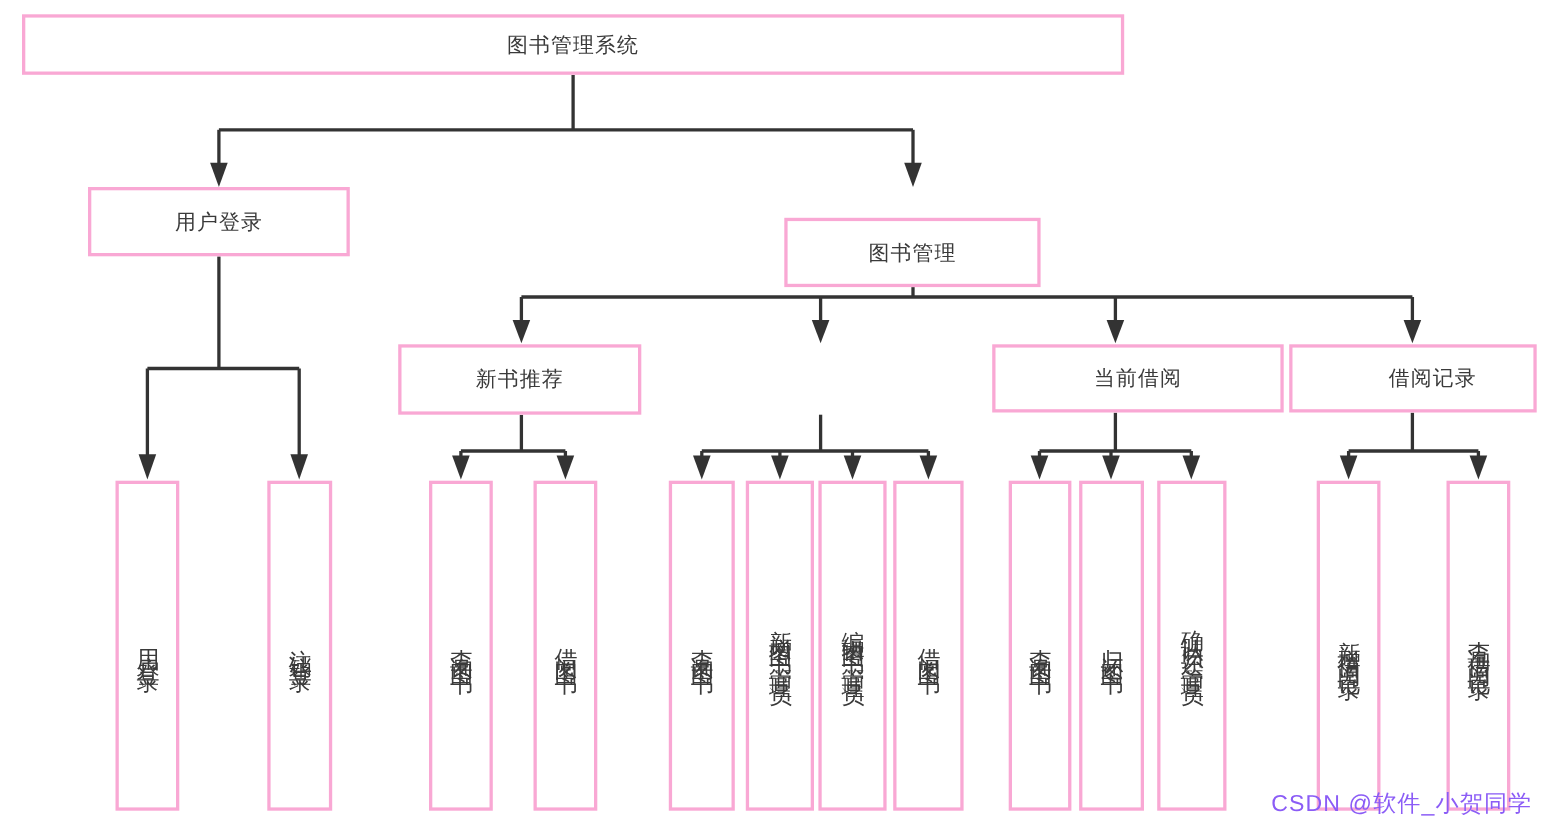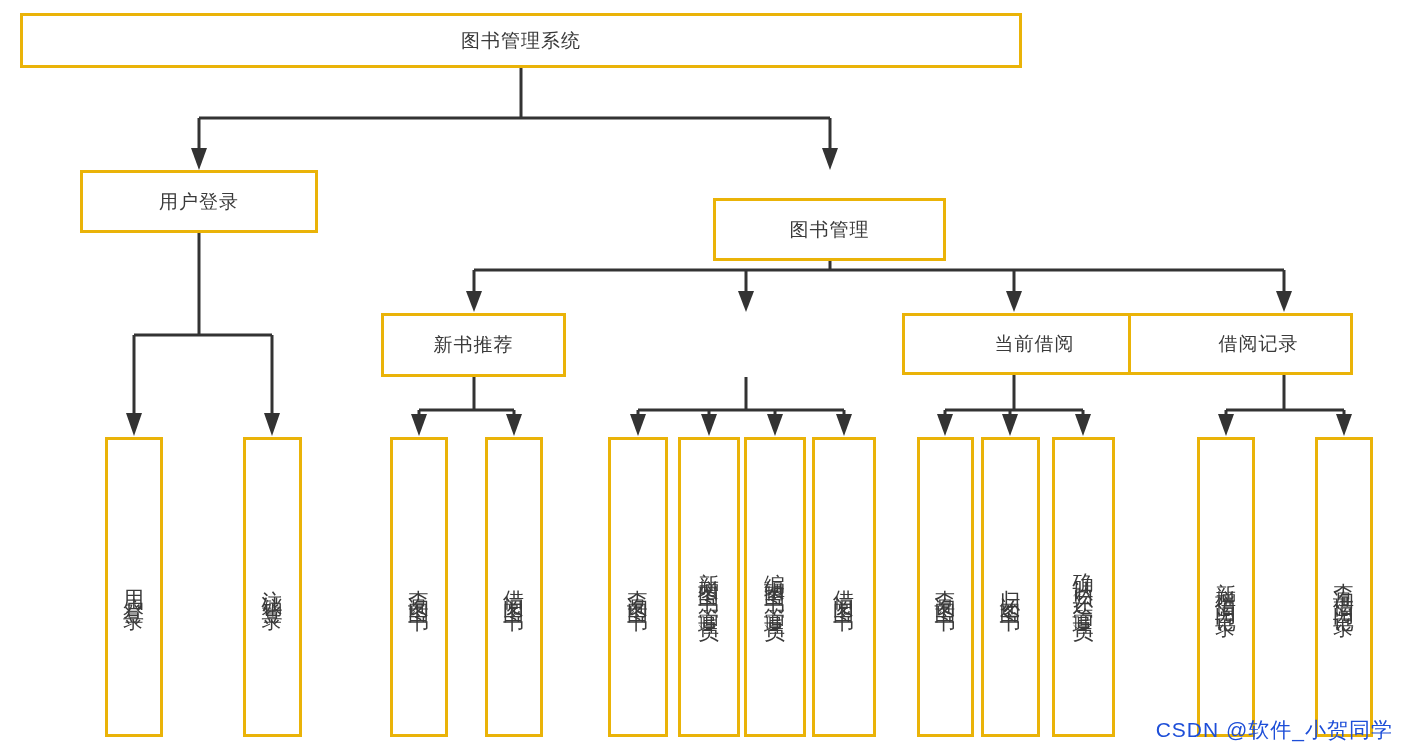--- a/index.html
+++ b/index.html
@@ -13,21 +13,21 @@
   }
   .connectors {
     position: absolute;
     left: 0; top: 0;
     width: 1405px; height: 747px;
     z-index: 1;
   }
   .node {
     position: absolute;
     box-sizing: border-box;
-    border: 3px solid #eab308;
+    border: 3px solid #f9a8d4;
     background: #ffffff;
     display: flex;
     align-items: center;
     justify-content: center;
     z-index: 2;
     color: #3a3a3a;
   }
   .hnode { font-size: 19px; letter-spacing: 1px; }
   .vnode {
     top: 437px;
@@ -39,21 +39,21 @@
     font-size: 21px;
     letter-spacing: 7px;
     line-height: 1;
     white-space: nowrap;
   }
   .watermark {
     position: absolute;
     right: 12px;
     bottom: 3px;
     font-size: 21px;
-    color: #1d4ed8;
+    color: #8b5cf6;
     z-index: 3;
     letter-spacing: 1px;
   }
 </style>
 </head>
 <body>
 
 <div class="stage">
 
   <svg class="connectors" viewBox="0 0 1405 747" xmlns="http://www.w3.org/2000/svg">
@@ -133,27 +133,27 @@
     <span>图书管理系统</span>
   </div>
 
   <div class="node hnode" style="left:80px; top:170px; width:238px; height:63px;">
     <span>用户登录</span>
   </div>
   <div class="node hnode" style="left:713px; top:170px; width:233px; height:63px;margin-top:28px;">
     <span>图书管理</span>
   </div>
 
-  <div class="node hnode" style="left:362px; top:313px; width:185px; height:64px;margin-left:19px;">
+  <div class="node hnode" style="left:362px; top:313px; width:221px; height:64px;">
     <span>新书推荐</span>
   </div>
   <div class="node hnode" style="left:902px; top:313px; width:265px; height:62px;text-align:center;">
     <span>当前借阅</span>
   </div>
-  <div class="node hnode" style="left:1128px; top:313px; width:225px; height:62px;padding-left:36px;">
+  <div class="node hnode" style="left:1172px; top:313px; width:225px; height:62px;padding-left:36px;">
     <span>借阅记录</span>
   </div>
 
   <div class="node vnode" style="left:105px; width:58px;">
     <span class="vtext">用户登录</span>
   </div>
   <div class="node vnode" style="left:243px; width:59px;">
     <span class="vtext">注销登录</span>
   </div>
 

